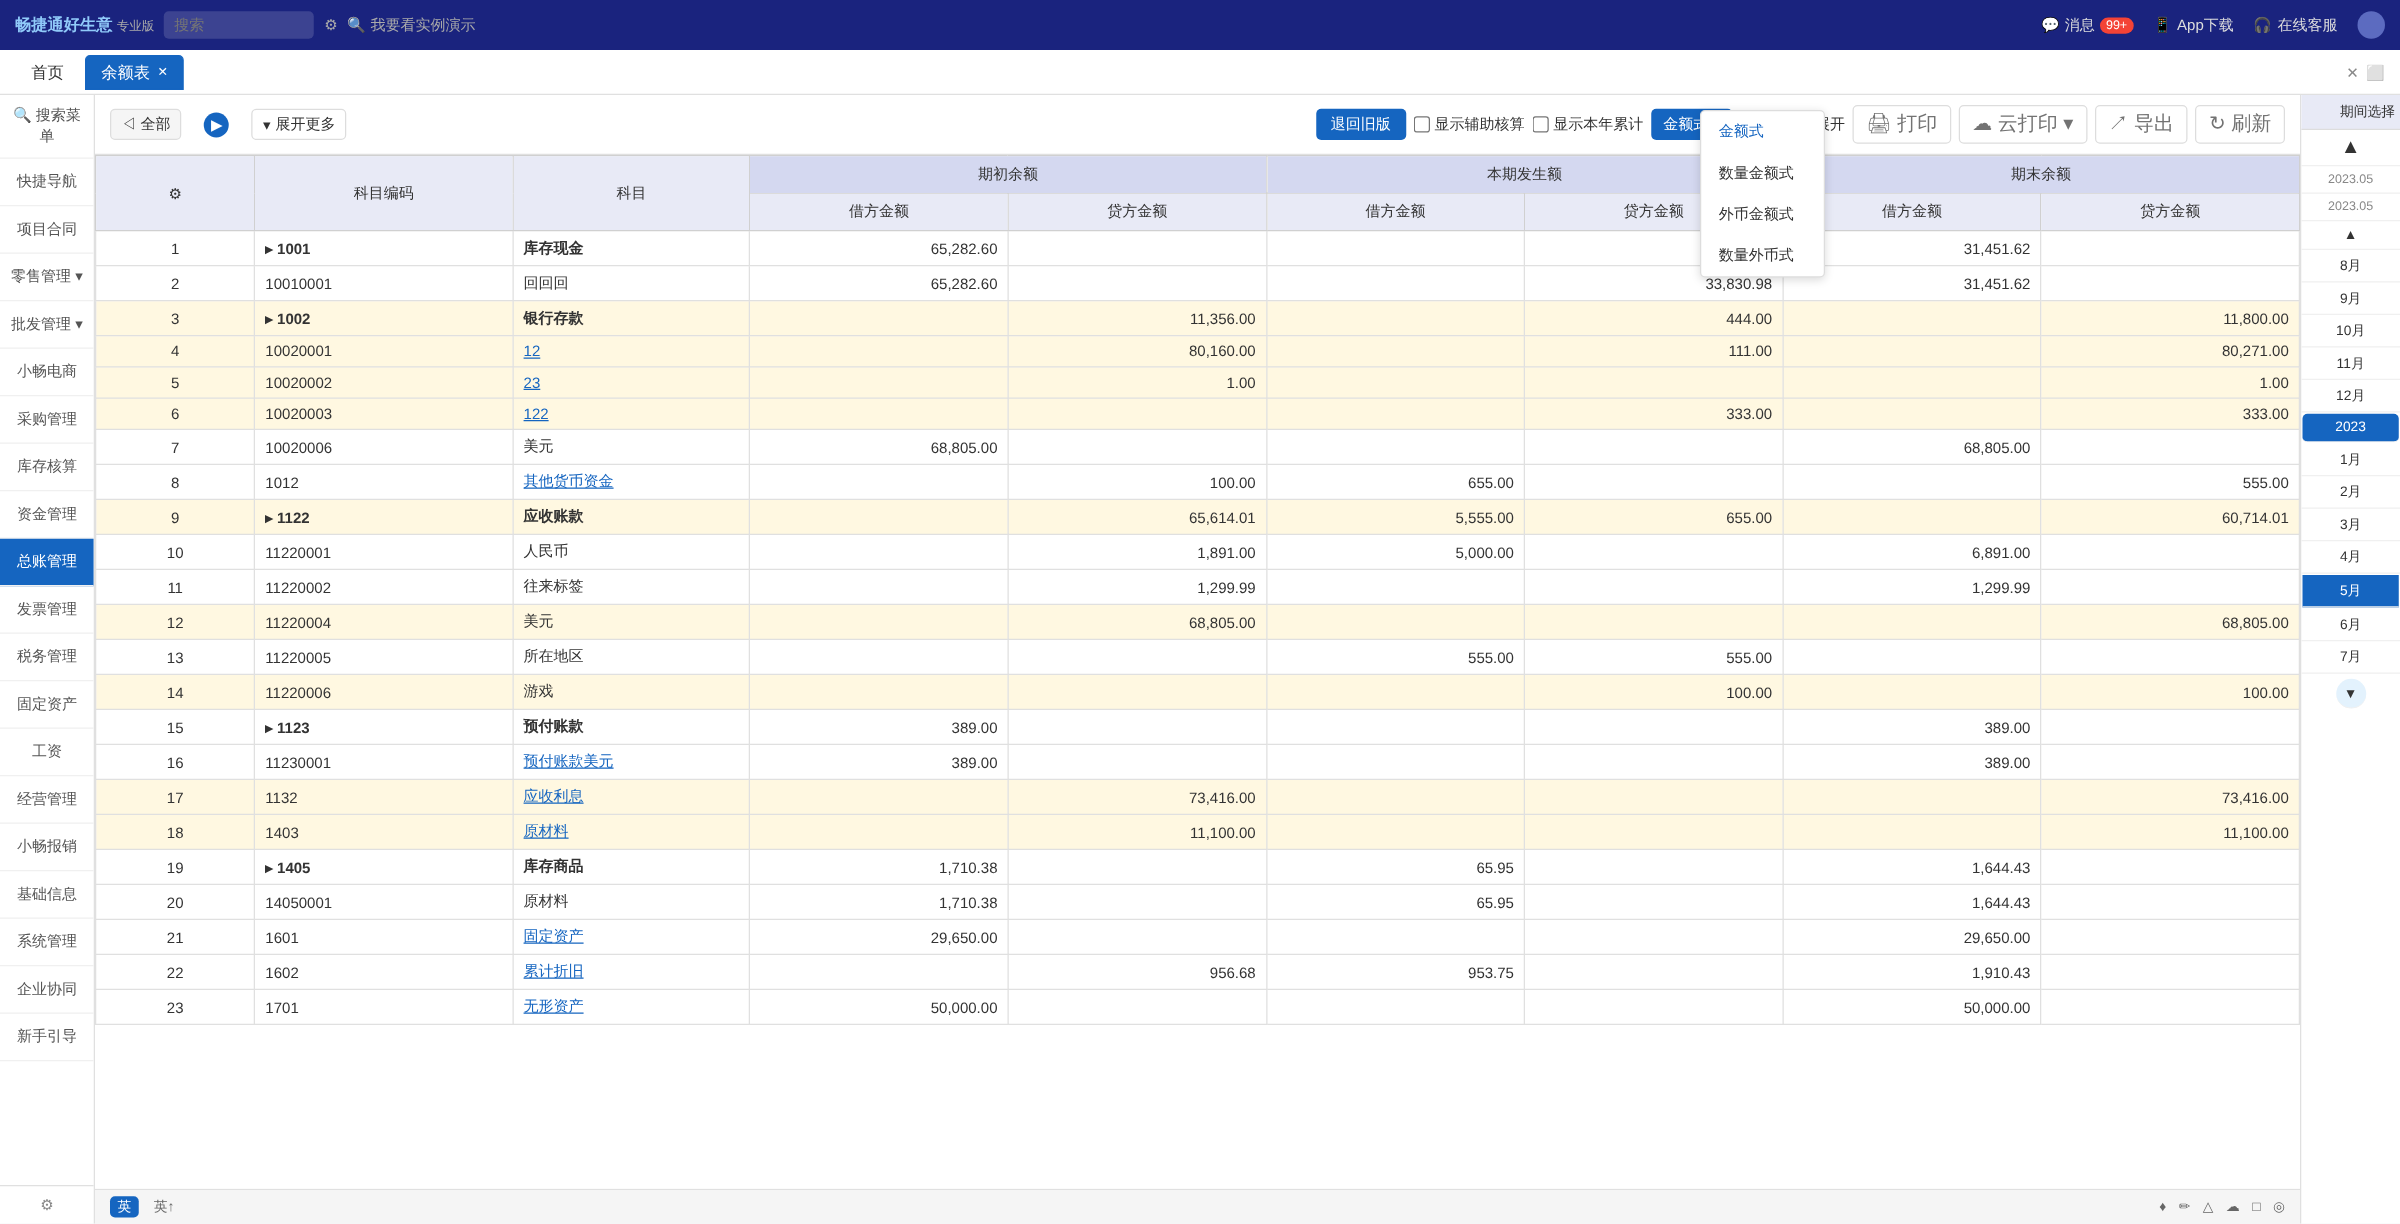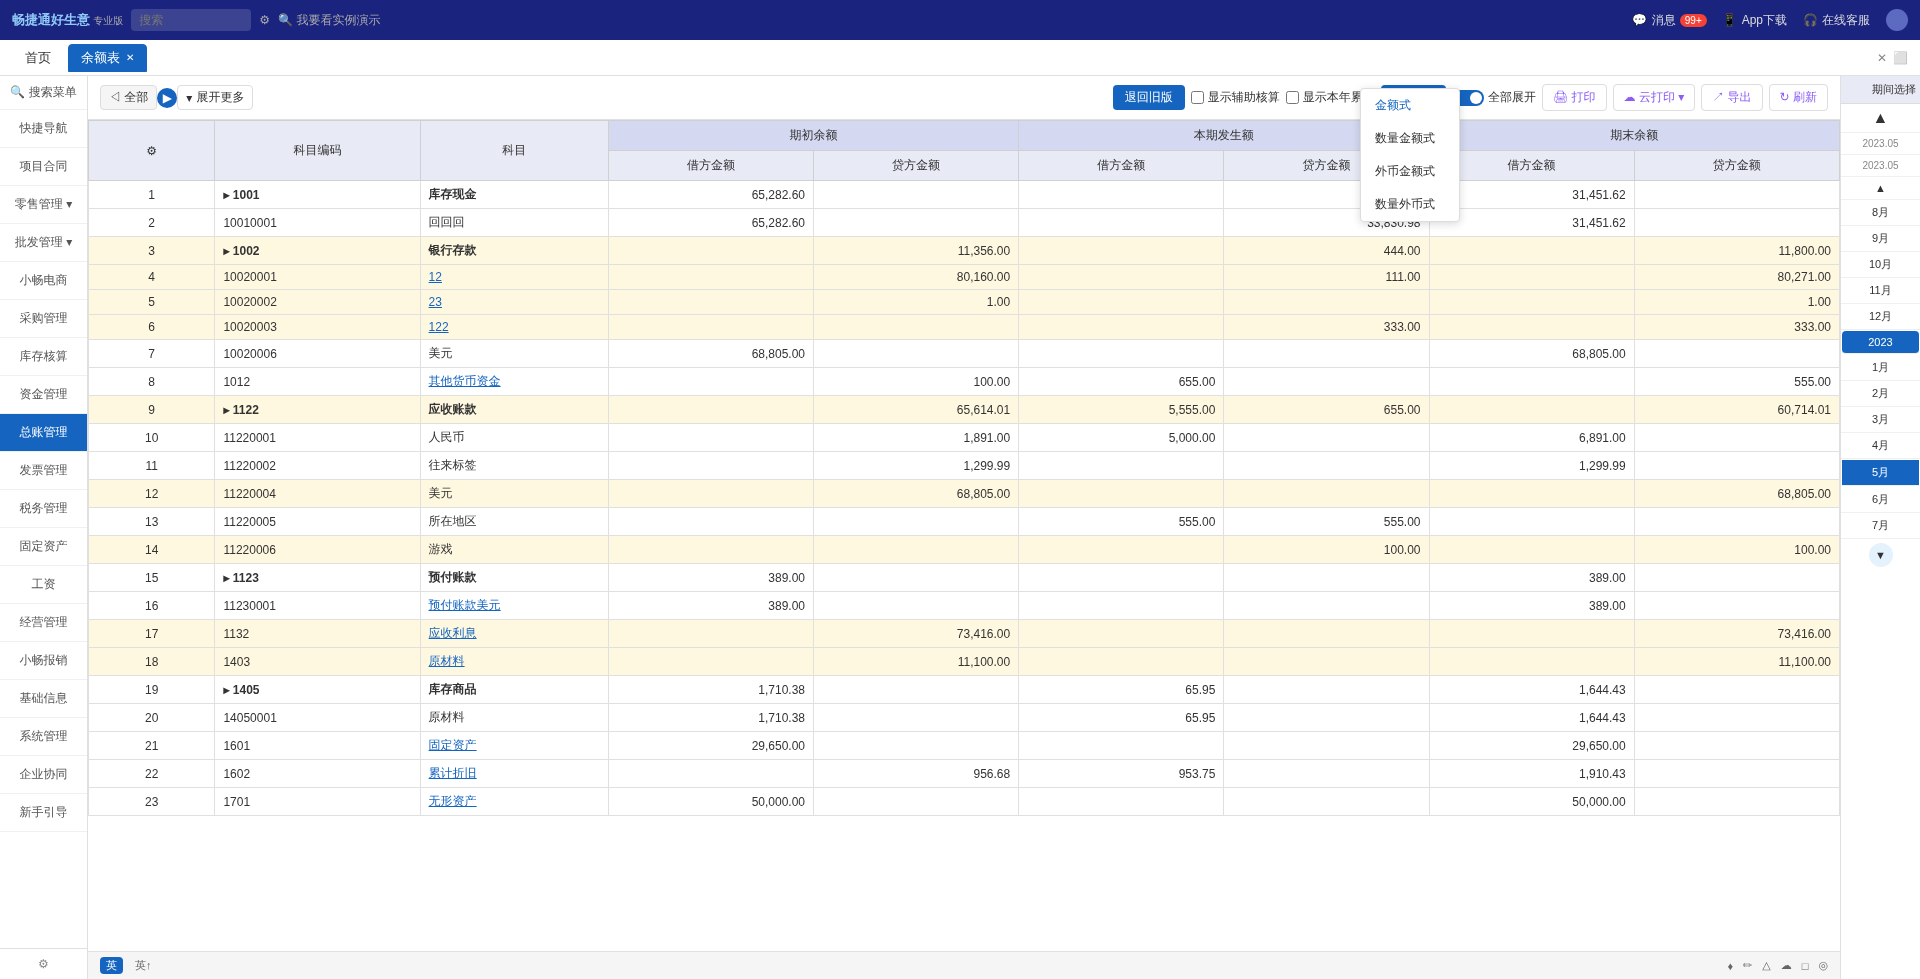--- a/index.html
+++ b/index.html
@@ -53,21 +53,21 @@
     .tab-home { background: transparent; color: #333; font-family: Liberation Serif, serif; }
 
     
     .main-layout {
       display: flex;
       height: calc(979px - 40px - 36px);
     }
 
     
     .sidebar {
-      width: 88px;
+      width: 76px;
       background: #fff;
       border-right: 1px solid #e0e0e0;
       display: flex;
       flex-direction: column;
       overflow-y: auto;
     }
     .sidebar-item {
       padding: 10px 4px;
       text-align: center;
       cursor: pointer;
@@ -91,27 +91,27 @@
     
     .toolbar {
       background: white;
       padding: 8px 12px;
       display: flex;
       align-items: center;
       gap: 8px;
       border-bottom: 1px solid #e0e0e0;
       flex-wrap: wrap;
     }
-    .toolbar-left { display: flex; align-items: center; gap: 0; flex: 1; }
+    .toolbar-left { display: flex; align-items: center; gap: 18px; flex: 1; }
     .toolbar-right { display: flex; align-items: center; gap: 6px; }
     .nav-all { display: flex; align-items: center; gap: 4px; background: #f5f5f5; border: 1px solid #ddd; border-radius: 4px; padding: 3px 8px; cursor: pointer; }
     .nav-arrow { background: #1565c0; color: white; border: none; border-radius: 50%; width: 20px; height: 20px; cursor: pointer; display: flex; align-items: center; justify-content: center; }
     .expand-btn { display: flex; align-items: center; gap: 4px; border: 1px solid #ddd; border-radius: 4px; padding: 3px 8px; cursor: pointer; background: white; }
     .btn-blue { background: #1565c0; color: white; border: none; border-radius: 4px; padding: 4px 12px; cursor: pointer; font-size: 12px; }
-    .btn-outline { background: white; color: #8b5cf6; border: 1px solid #ddd; border-radius: 4px; padding: 4px 10px; cursor: pointer; font-size: 12px; }
+    .btn-outline { background: white; color: #737373; border: 1px solid #ddd; border-radius: 4px; padding: 4px 10px; cursor: pointer; font-size: 16px; }
     .checkbox-group { display: flex; align-items: center; gap: 4px; }
     .format-btn { background: #1565c0; color: white; border: none; border-radius: 4px; padding: 4px 10px; cursor: pointer; font-size: 12px; display: flex; align-items: center; gap: 4px; position: relative; }
     .toggle-switch { display: flex; align-items: center; gap: 4px; }
     .toggle { width: 32px; height: 16px; background: #1565c0; border-radius: 8px; position: relative; cursor: pointer; }
     .toggle-dot { width: 12px; height: 12px; background: white; border-radius: 50%; position: absolute; right: 2px; top: 2px; }
 
     
     .table-container {
       flex: 1;
       overflow: auto;

